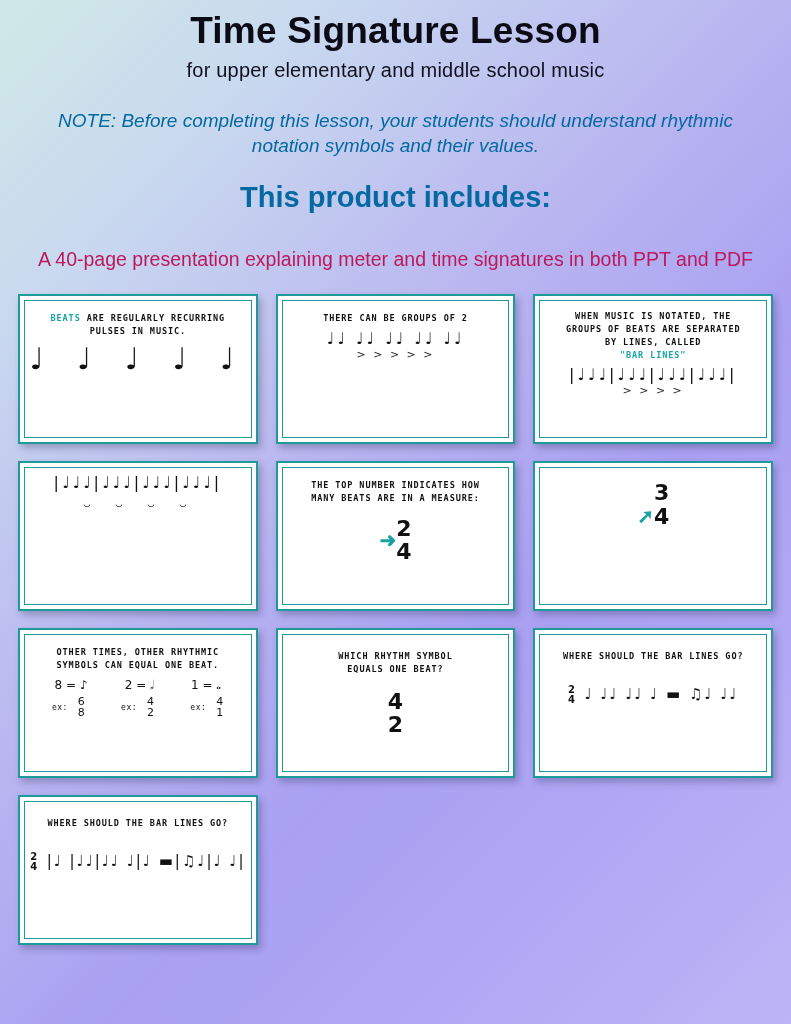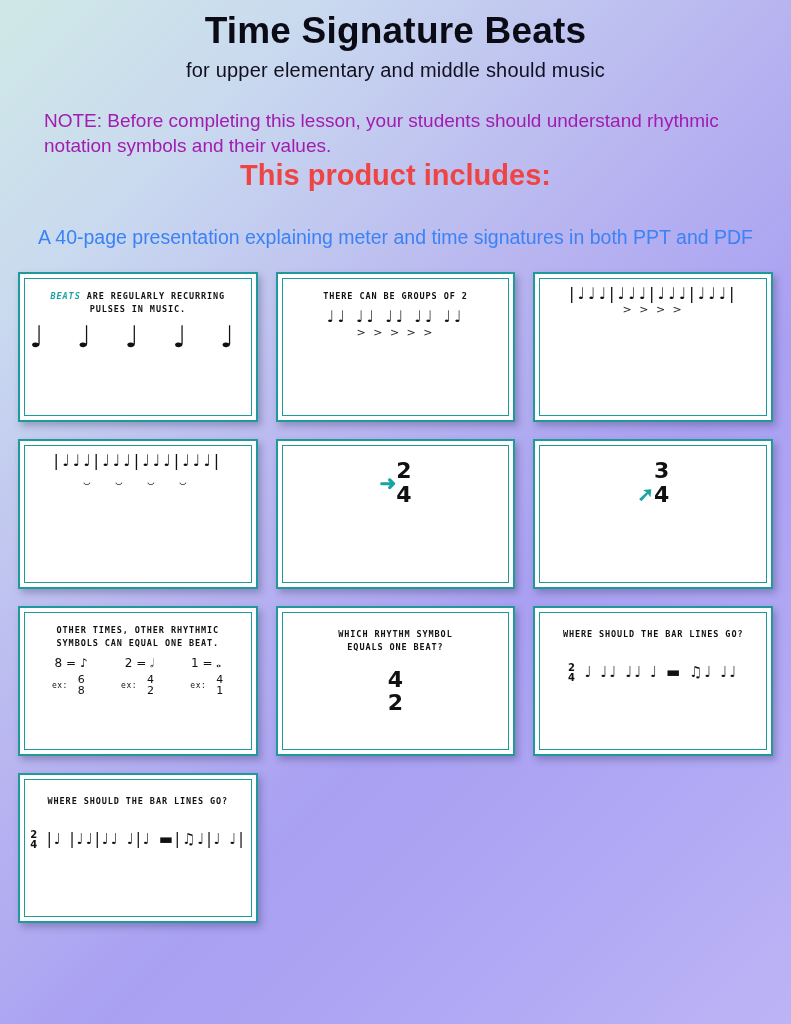--- a/index.html
+++ b/index.html
@@ -31,36 +31,39 @@
     line-height: 1.05;
   }
   .subtitle {
     text-align: center;
     font-size: 20px;
     color: #101020;
     margin-top: 8px;
     letter-spacing: 0.2px;
   }
   .note {
+    text-align: center;
+    font-style: italic;
     font-size: 19px;
-    color: #a21caf;
+    color: #0369a1;
     margin: 26px 44px 0 44px;
     line-height: 1.35;
   }
   .includes {
     text-align: center;
     font-size: 29px;
     font-weight: bold;
-    color: #ef4444;
+    color: #0369a1;
+    margin-top: 22px;
   }
   .includes .colon { font-weight: bold; }
   .desc {
     text-align: center;
     font-size: 19.5px;
-    color: #3b82f6;
+    color: #be185d;
     margin: 32px 26px 0 26px;
     line-height: 1.35;
   }
 
   .grid {
     margin: 22px 18px 0 18px;
     display: grid;
     grid-template-columns: repeat(3, 1fr);
     grid-auto-rows: 150px;
     column-gap: 18px;
@@ -88,21 +91,21 @@
     font-family: "DejaVu Sans Mono", monospace;
     font-size: 8.5px;
     font-weight: bold;
     letter-spacing: 0.9px;
     color: #111;
     line-height: 1.5;
     margin-top: 10px;
     padding: 0 6px;
     text-transform: uppercase;
   }
-  .s-text .hl { color: #1aa3a3; font-style: italic; }
+  .s-text .hl { color: #1aa3a3; }
   .s-body {
     position: relative;
     z-index: 2;
     text-align: center;
     color: #111;
     margin-top: 6px;
   }
   .glyphs {
     font-family: "DejaVu Sans", sans-serif;
     line-height: 1;
@@ -174,22 +177,22 @@
     margin-top: 12px;
   }
   .center-col { display: flex; flex-direction: column; align-items: center; }
   .brace { font-size: 12px; letter-spacing: 6px; color: #333; }
 </style>
 </head>
 <body>
 
 <div class="page">
 
-  <div class="title">Time Signature Beats</div>
-  <div class="subtitle">for upper elementary and middle should music</div>
+  <div class="title">Time Signature Lesson</div>
+  <div class="subtitle">for upper elementary and middle school music</div>
   <div class="note">NOTE: Before completing this lesson, your students should understand rhythmic notation symbols and their values.</div>
   <div class="includes">
     <span>This product includes</span><span class="colon">:</span>
   </div>
   <div class="desc">A 40-page presentation explaining meter and time signatures in both PPT and PDF</div>
 
   <div class="grid">
 
     <div class="slide">
       <div class="slide-inner"></div>
@@ -207,36 +210,46 @@
       <div class="s-body">
         <div class="glyphs mid-notes">♩♩ ♩♩ ♩♩ ♩♩ ♩♩</div>
         <div class="accents">&gt;    &gt;    &gt;    &gt;    &gt;</div>
       </div>
     </div>
 
 
 
     <div class="slide">
       <div class="slide-inner"></div>
+      <div class="s-text" style="margin-top:8px">
+        <div>When music is notated, the</div>
+        <div>groups of beats are separated</div>
+        <div>by lines, called</div>
+        <div class="hl">"bar lines"</div>
+      </div>
       <div class="s-body">
         <div class="glyphs mid-notes">|♩♩♩|♩♩♩|♩♩♩|♩♩♩|</div>
         <div class="accents">&gt;     &gt;      &gt;      &gt;</div>
       </div>
     </div>
 
     <div class="slide">
       <div class="slide-inner"></div>
       <div class="s-body">
         <div class="glyphs mid-notes">|♩♩♩|♩♩♩|♩♩♩|♩♩♩|</div>
         <div class="brace">‿&nbsp;&nbsp;‿&nbsp;&nbsp;‿&nbsp;&nbsp;‿</div>
       </div>
     </div>
 
     <div class="slide">
       <div class="slide-inner"></div>
+      <div class="s-text">
+        <div>The top number indicates how</div>
+        <div>many beats are in a measure:</div>
+      </div>
       <div class="s-body row-flex">
         <span class="arrow">➜</span>
         <span class="timesig center-col">
           <span>2</span>
           <span>4</span>
         </span>
       </div>
     </div>
 
     <div class="slide">

